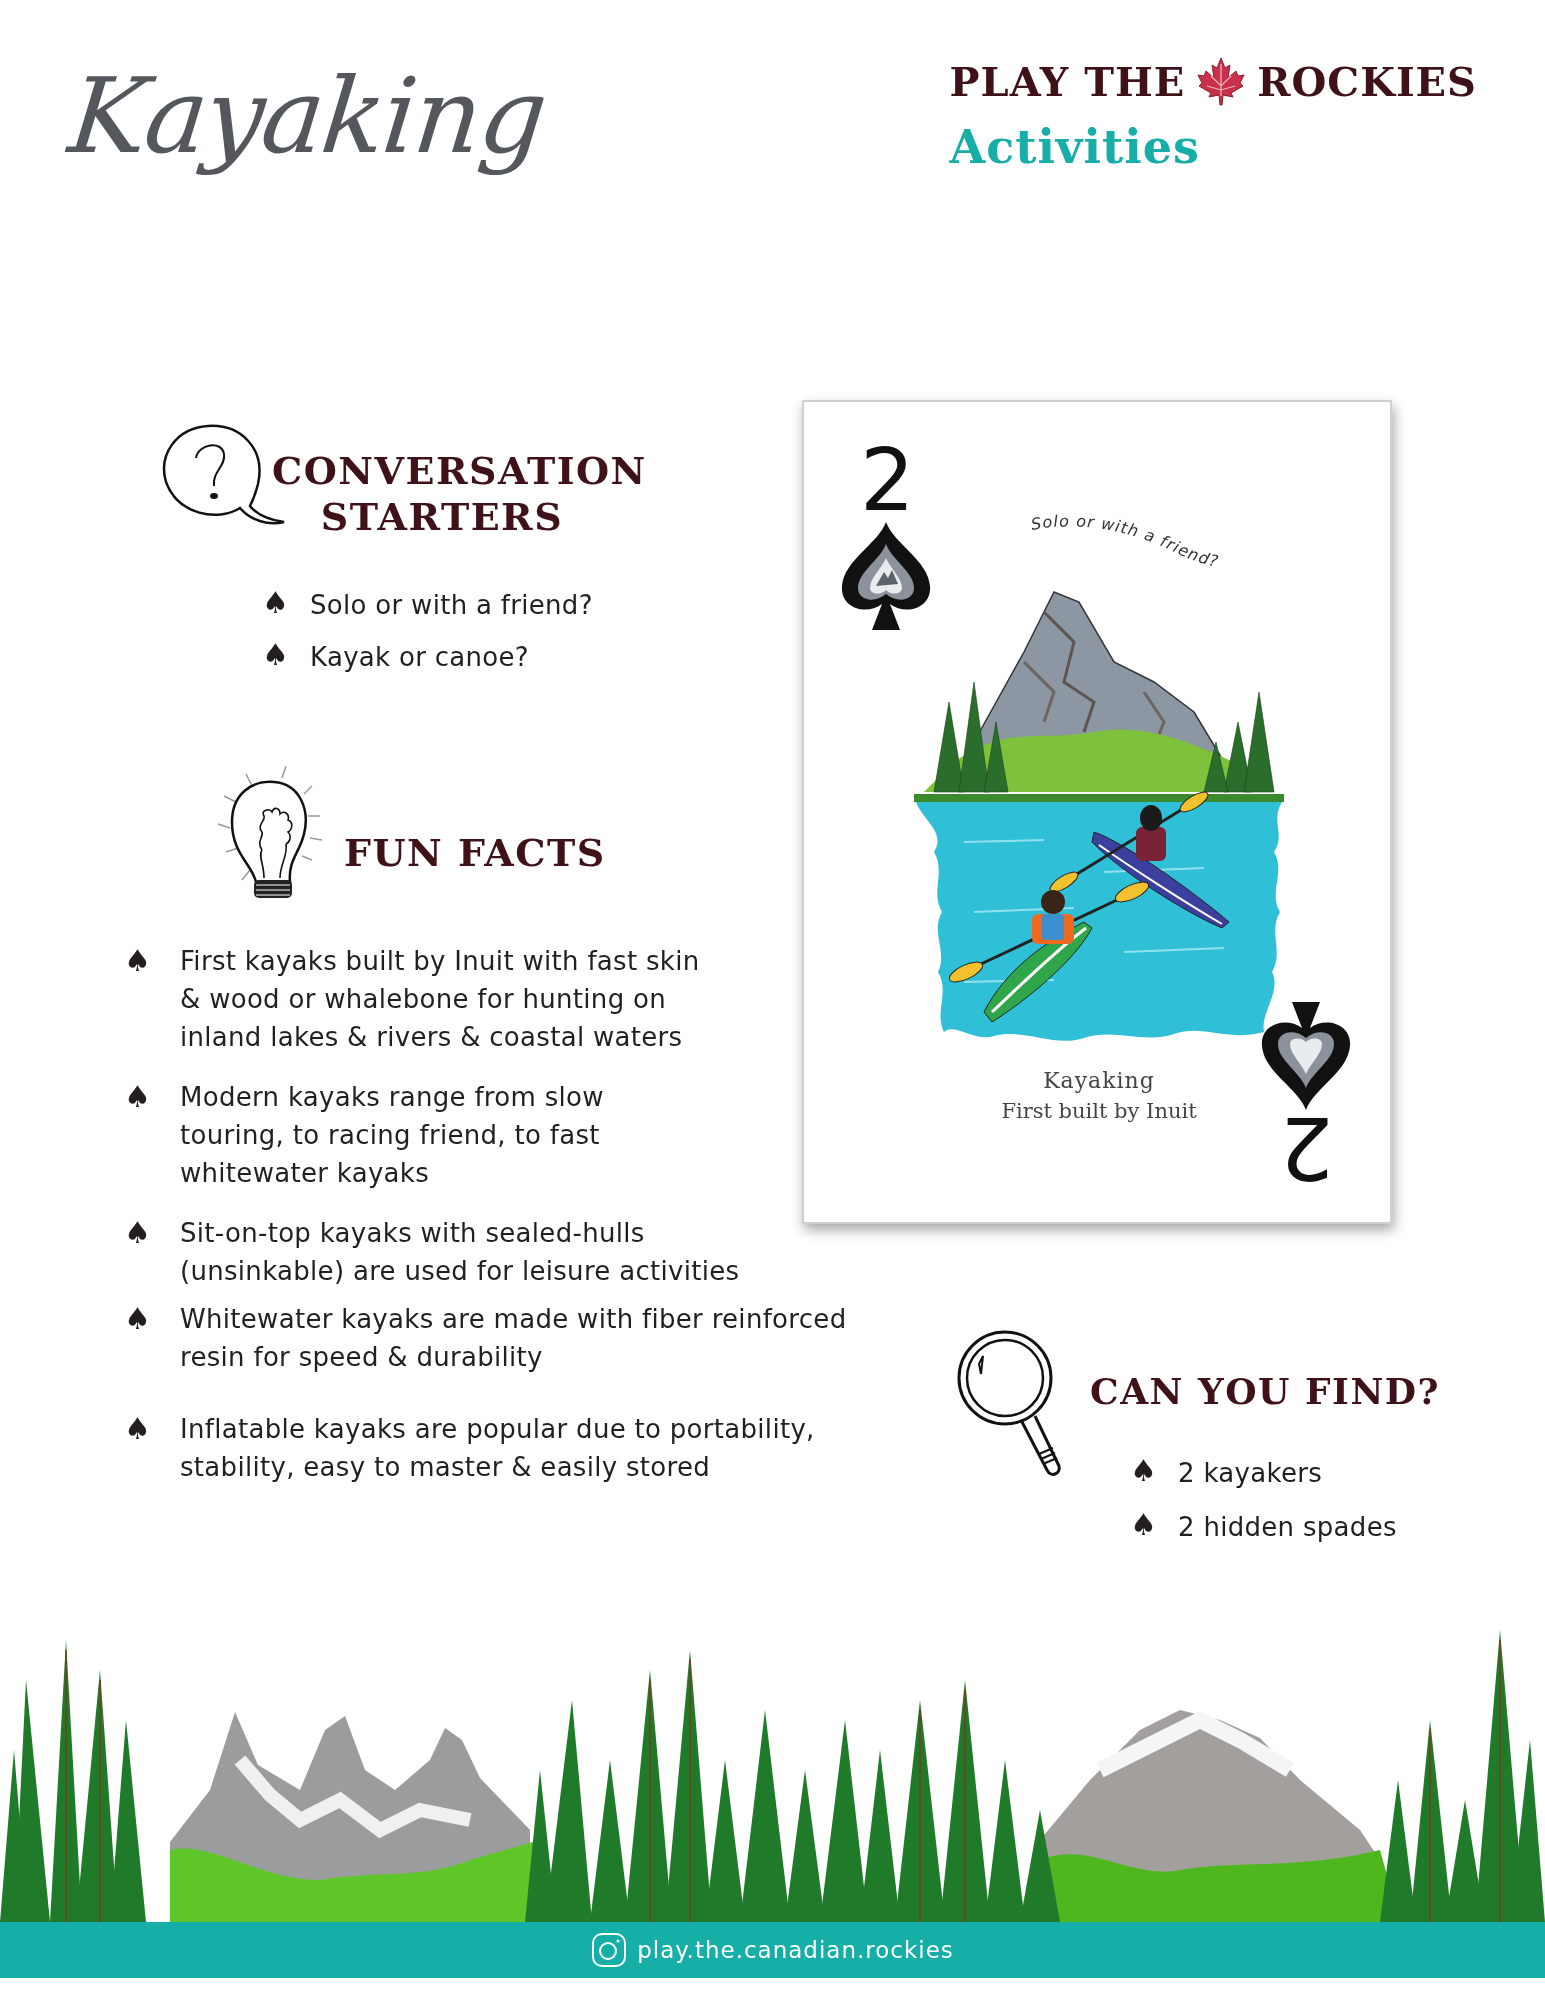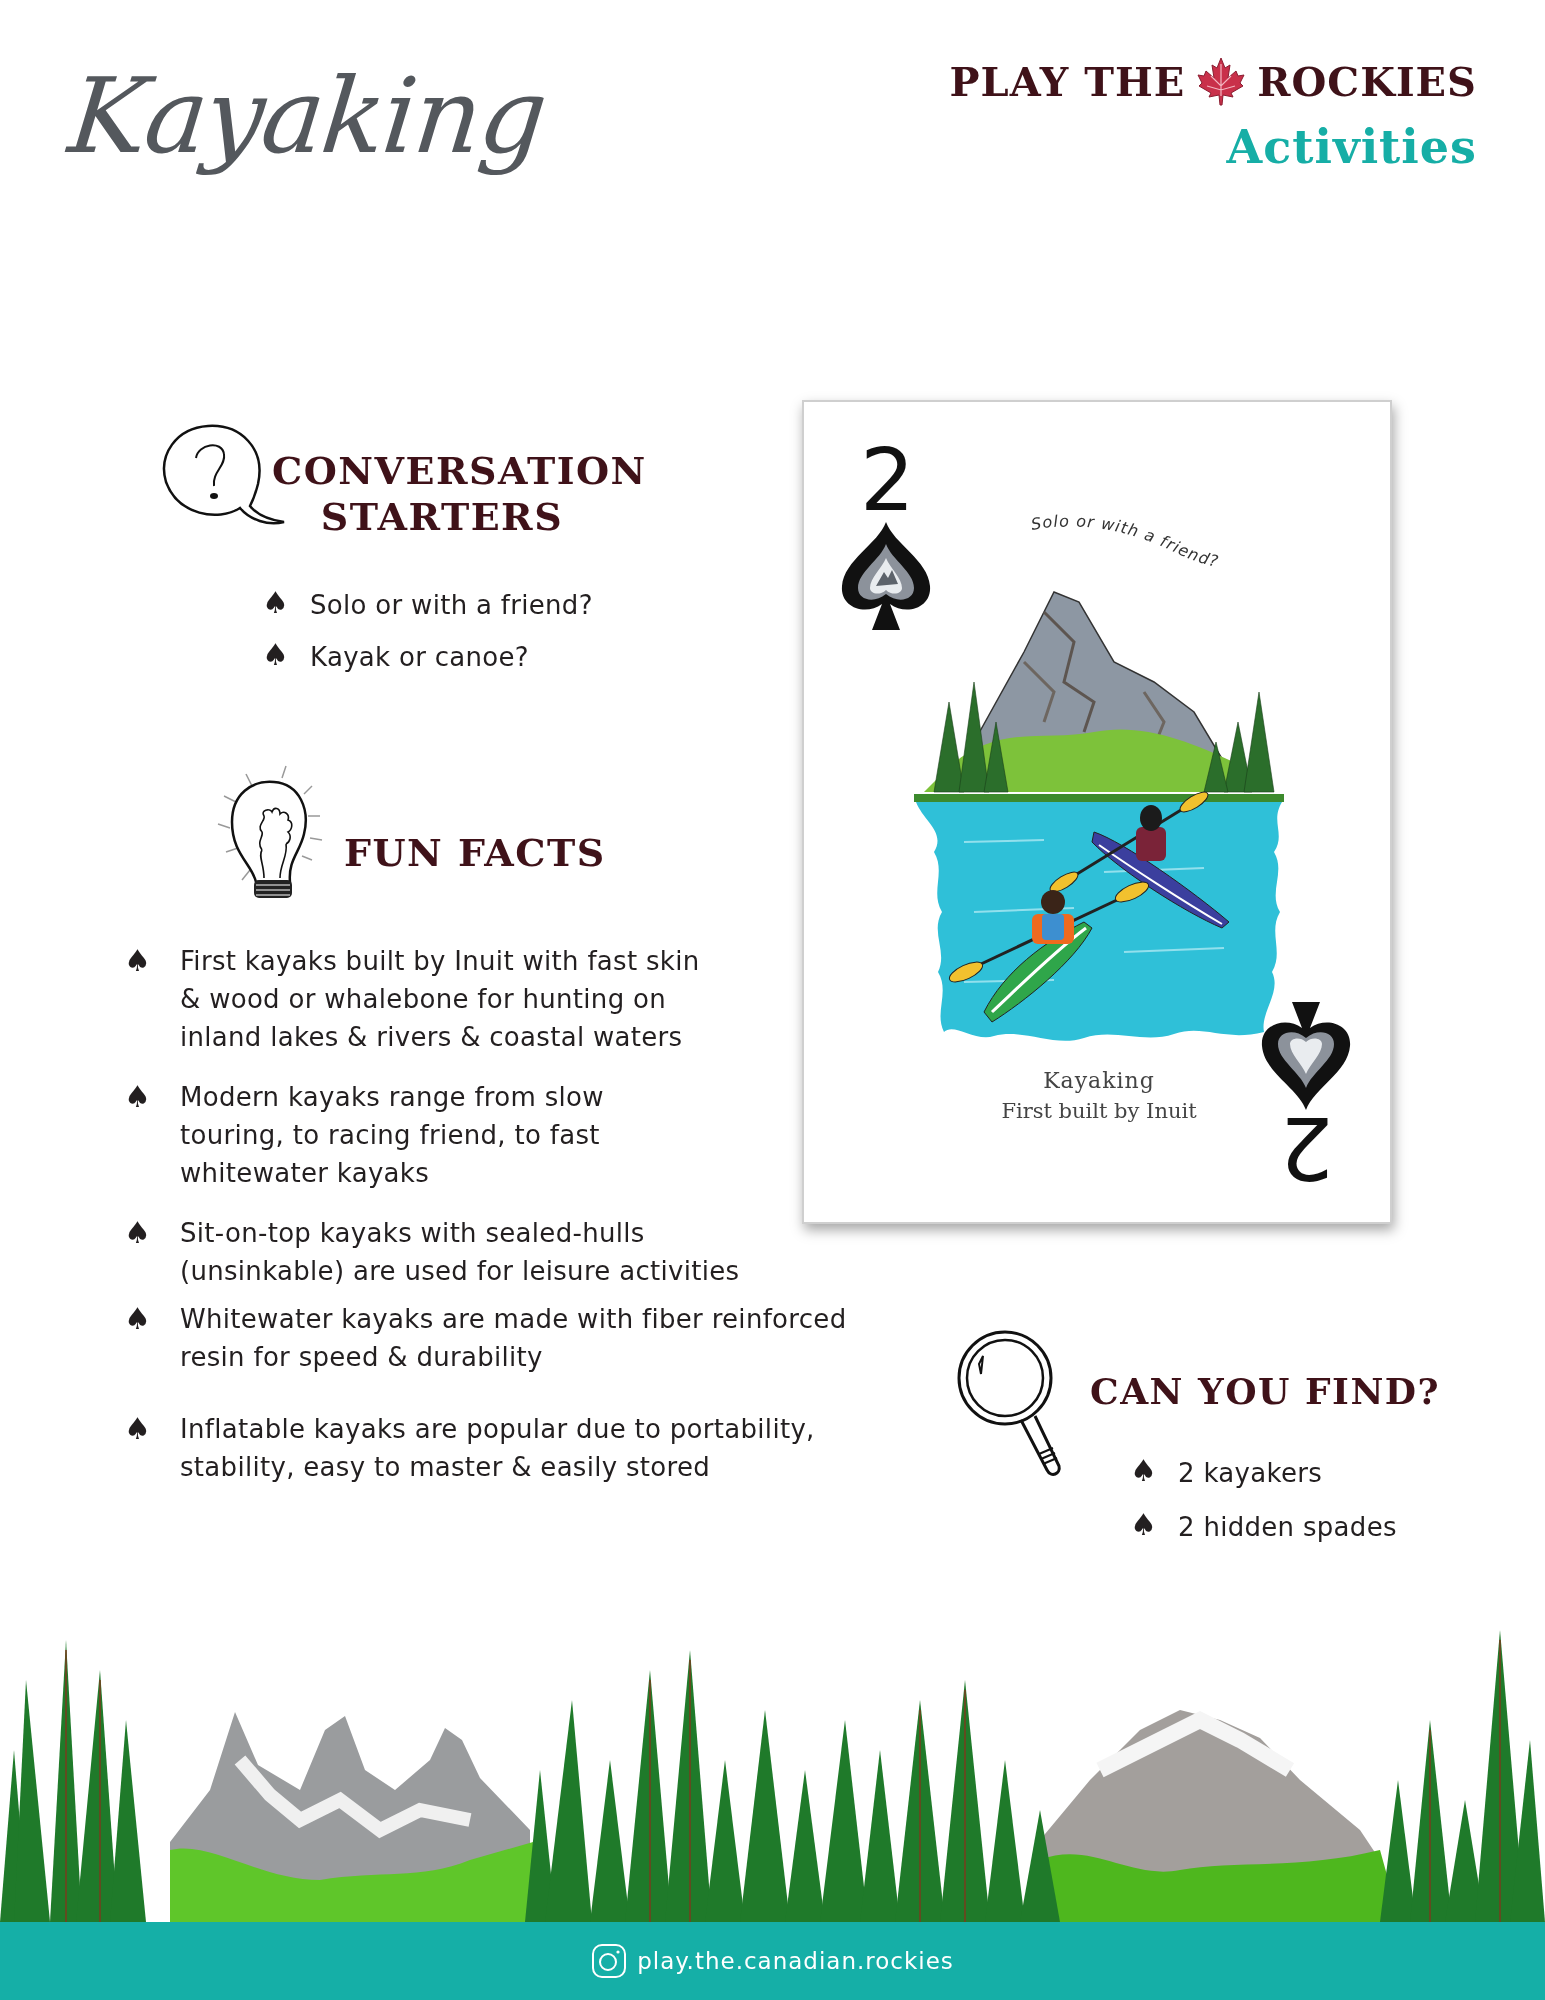--- a/index.html
+++ b/index.html
@@ -6,21 +6,21 @@
   html, body { width: 1545px; height: 2000px; background: #ffffff; overflow: hidden; }
   body { position: relative; font-family: "DejaVu Sans", sans-serif; color: #231f20; }
 
   .title-script {
     position: absolute; left: 70px; top: 55px;
     font-family: "DejaVu Serif", serif; font-style: italic;
     font-size: 104px; color: #54585d; letter-spacing: -2px;
     transform: skewX(-6deg);
   }
 
-  .brand { position: absolute; right: 68px; top: 56px; text-align: right; }
+  .brand { position: absolute; right: 68px; top: 56px; }
   .brand-line {
     font-family: "DejaVu Serif", serif; font-weight: bold;
     font-size: 40px; color: #3f1219; letter-spacing: 1px;
     display: flex; align-items: center; justify-content: flex-end; gap: 12px;
   }
   .brand-sub {
     font-family: "DejaVu Serif", serif; font-weight: bold;
     font-size: 46px; color: #16aea6; margin-top: 14px; letter-spacing: 1px;
   }
 
@@ -69,21 +69,21 @@
   
   .mag-icon { position: absolute; left: 955px; top: 1328px; }
   .find-title { position: absolute; left: 1090px; top: 1370px; font-size: 36px; }
   .find-list { position: absolute; left: 1130px; top: 1454px; }
   .find-list li { margin-bottom: 16px; }
   .find-list .spade { width: 48px; margin-top: 2px; }
 
   
   .landscape { position: absolute; left: 0; top: 1620px; width: 1545px; height: 302px; }
   .footer {
-    position: absolute; left: 0; top: 1922px; width: 1545px; height: 78px;
+    position: absolute; left: 0; top: 1922px; width: 1545px; height: 56px;
     background: #15afa7; display: flex; align-items: center; justify-content: center; gap: 10px;
   }
   .footer-text { font-family: "DejaVu Sans", sans-serif; font-size: 23px; color: #fff; letter-spacing: 1px; }
 </style>
 </head>
 <body>
 
 <div class="title-script">Kayaking</div>
 
 <div class="brand">

